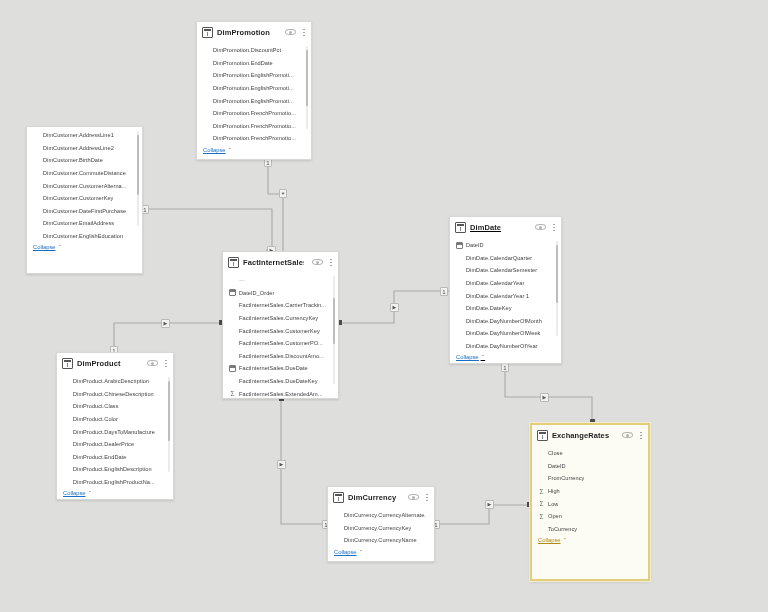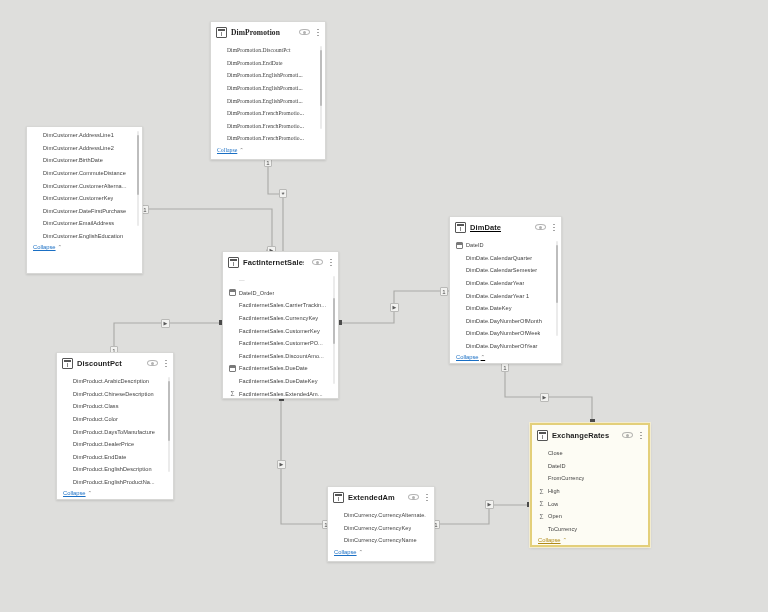--- a/index.html
+++ b/index.html
@@ -290,21 +290,21 @@
     <div class="card-badge" style="left:432px;top:520px;">1</div>
     <div class="arrow-box" style="left:485px;top:500px;"><span style="font-size:5px;">▶</span></div>
     <div class="sq-end" style="left:527px;top:502px;"></div>
 
     <div class="card-badge" style="left:322px;top:520px;">1</div>
     <div class="arrow-box" style="left:277px;top:460px;"><span style="font-size:5px;">▶</span></div>
     <div class="sq-end" style="left:279px;top:396px;"></div>
   </div>
 
   <div id="tables-layer">
-      <div class="tbl" style="left: 210px; top: 21px; width: 116px; height: 139px; font-family: Liberation Serif, serif;">
+      <div class="tbl" style="left: 196px; top: 21px; width: 116px; height: 139px;">
         <div class="tbl-head">
           <div class="tbl-ico"></div>
           <div class="tbl-title">DimPromotion</div>
           <div class="head-sp"></div>
           <div class="eye-ico"></div>
           <div class="dots-ico">
             <i></i>
             <i></i>
             <i></i>
           </div>
@@ -489,21 +489,21 @@
           <div class="scroll-thumb" style="top: 8px; height: 58px;"></div>
         </div>
         <div class="tbl-foot">
           <span class="collapse-lnk">Collapse</span>
           <span class="chev">⌃</span>
         </div>
       </div>
       <div class="tbl" style="left: 56px; top: 352px; width: 118px; height: 148px;">
         <div class="tbl-head">
           <div class="tbl-ico"></div>
-          <div class="tbl-title">DiscountPct</div>
+          <div class="tbl-title">DimProduct</div>
           <div class="head-sp"></div>
           <div class="eye-ico"></div>
           <div class="dots-ico">
             <i></i>
             <i></i>
             <i></i>
           </div>
         </div>
         <div class="tbl-body">
           <div class="fld">
@@ -534,21 +534,21 @@
             <span class="fld-name fld-indent">DimProduct.EnglishProductNa...</span>
           </div>
           <div class="scroll-track"></div>
           <div class="scroll-thumb" style="top: 8px; height: 60px;"></div>
         </div>
         <div class="tbl-foot">
           <span class="collapse-lnk">Collapse</span>
           <span class="chev">⌃</span>
         </div>
       </div>
-      <div class="tbl selected" style="left: 530px; top: 423px; width: 120px; height: 124px;">
+      <div class="tbl selected" style="left: 530px; top: 423px; width: 120px; height: 158px;">
         <div class="tbl-head">
           <div class="tbl-ico"></div>
           <div class="tbl-title">ExchangeRates</div>
           <div class="head-sp"></div>
           <div class="eye-ico"></div>
           <div class="dots-ico">
             <i></i>
             <i></i>
             <i></i>
           </div>
@@ -584,21 +584,21 @@
           </div>
         </div>
         <div class="tbl-foot">
           <span class="collapse-lnk">Collapse</span>
           <span class="chev">⌃</span>
         </div>
       </div>
       <div class="tbl" style="left: 327px; top: 486px; width: 108px; height: 76px;">
         <div class="tbl-head">
           <div class="tbl-ico"></div>
-          <div class="tbl-title">ExtendedAm</div>
+          <div class="tbl-title">DimCurrency</div>
           <div class="head-sp"></div>
           <div class="eye-ico"></div>
           <div class="dots-ico">
             <i></i>
             <i></i>
             <i></i>
           </div>
         </div>
         <div class="tbl-body">
           <div class="fld">

